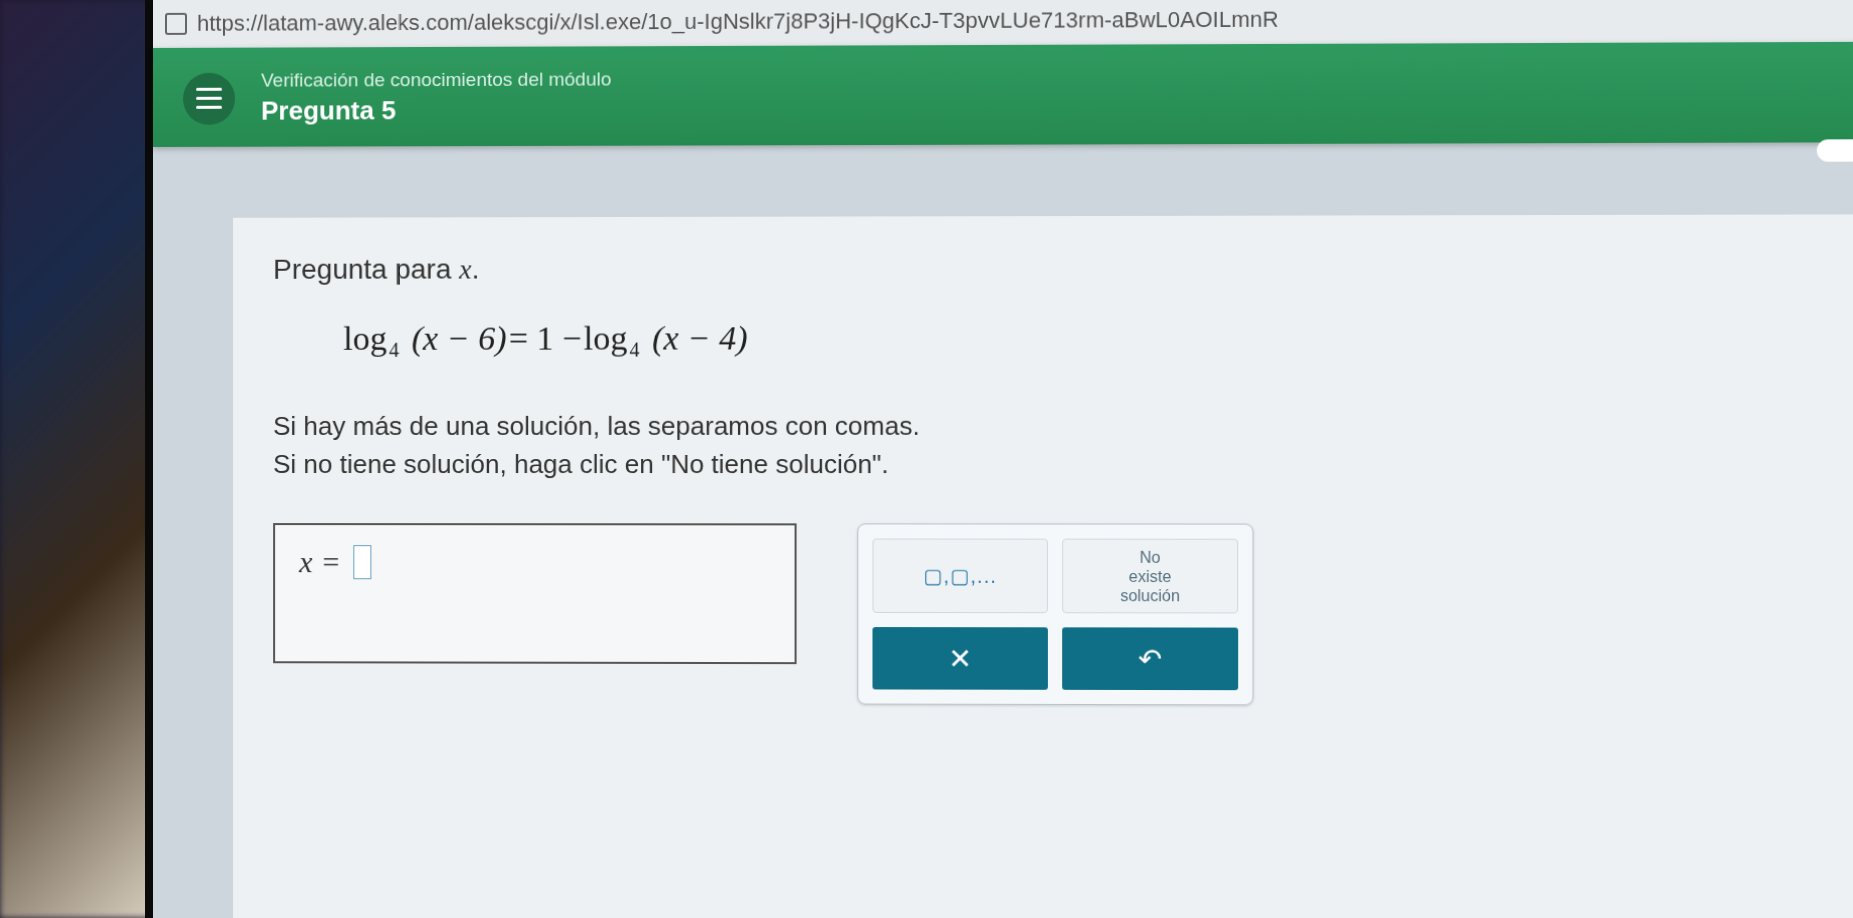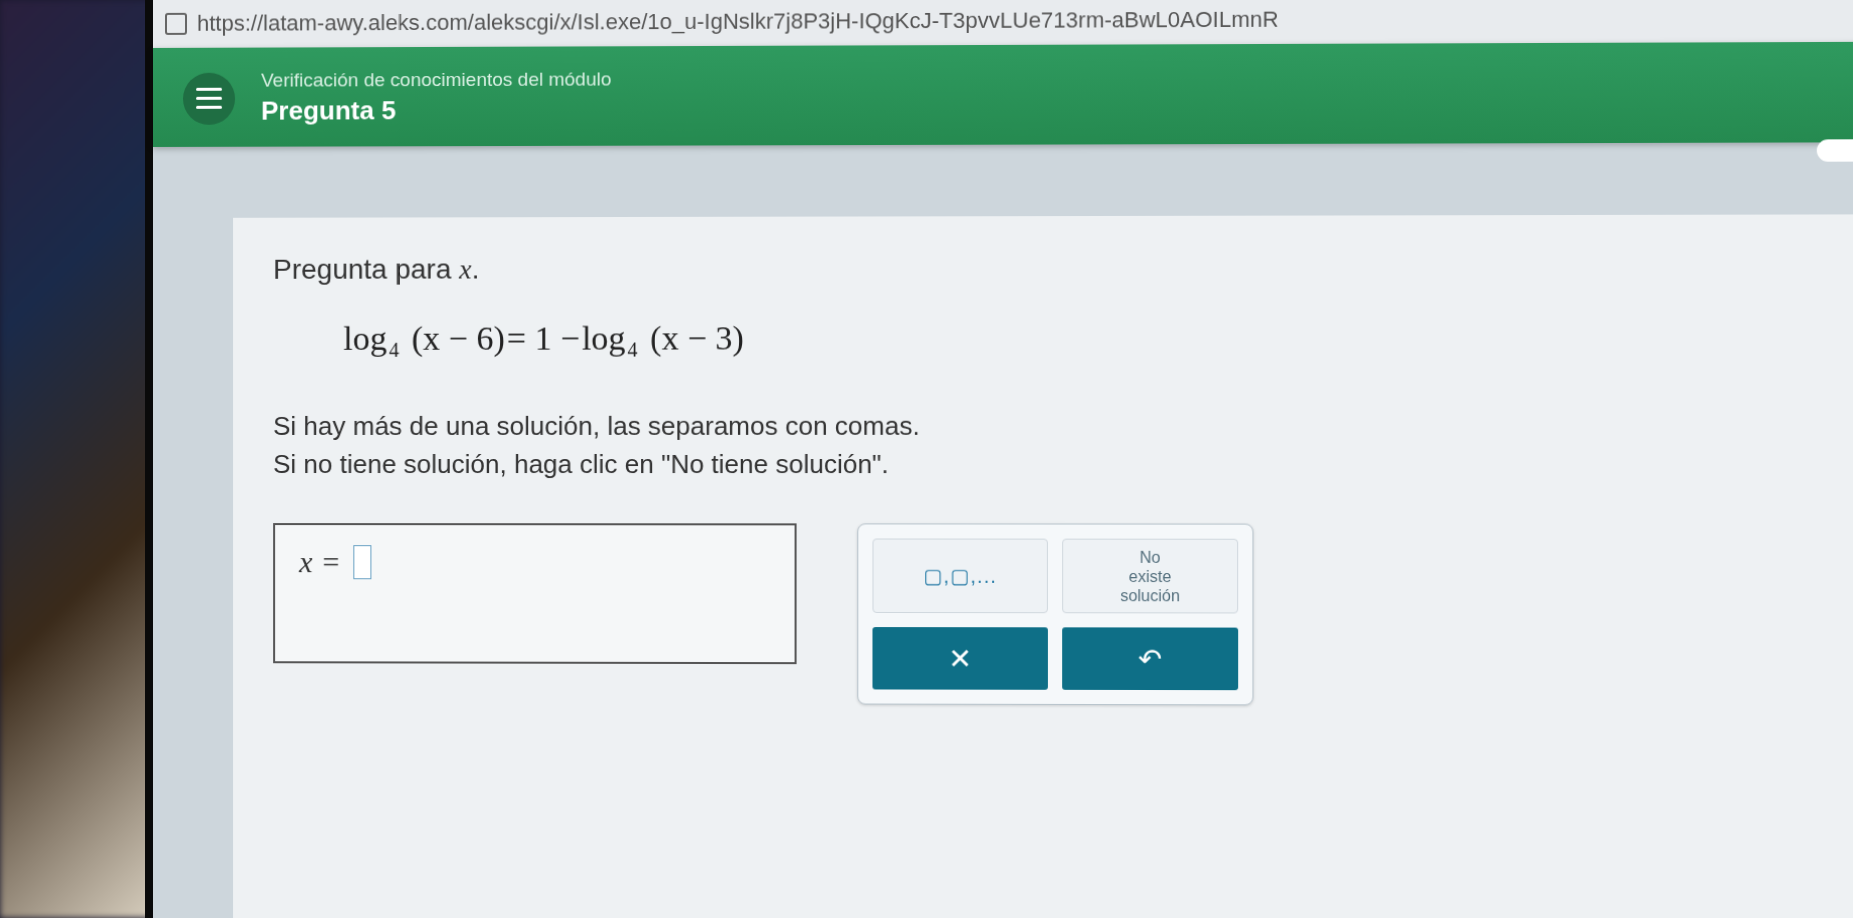--- a/index.html
+++ b/index.html
@@ -86,21 +86,21 @@
   .equation {
     font-family: 'Times New Roman', serif;
     font-size: 34px;
     color:#222;
     margin-left: 70px;
     margin-bottom: 50px;
     display:flex; align-items:flex-end; gap:2px;
   }
   .equation .sub { font-size: 20px; position:relative; top:4px; }
   .equation .fn { }
-  .equation .it { }
+  .equation .it { font-style: italic; }
   .instructions { font-size: 26px; color:#333; line-height:1.45; margin-bottom: 40px; }
   .answer-row { display:flex; gap:60px; align-items:flex-start; }
   .answer-box {
     border: 2px solid #555; background:#f5f7f8;
     width: 520px; height: 140px;
     padding: 20px 24px;
     font-family: 'Times New Roman', serif;
     font-size: 30px; font-style: italic;
     display:flex; align-items:flex-start;
   }
@@ -162,21 +162,21 @@
 
       <div class="equation">
         <span class="fn">log</span>
           <span class="sub">4</span>
         <span>&nbsp;</span>
         <span class="it">(x − 6)</span>
         <span> = 1 − </span>
         <span class="fn">log</span>
           <span class="sub">4</span>
         <span>&nbsp;</span>
-        <span class="it">(x − 3)</span>
+        <span class="it">(x − 4)</span>
       </div>
 
       <div class="instructions">
         <div>Si hay más de una solución, las separamos con comas.</div>
         <div>Si no tiene solución, haga clic en "No tiene solución".</div>
       </div>
 
       <div class="answer-row">
         <div class="answer-box">
           <span>x</span>

